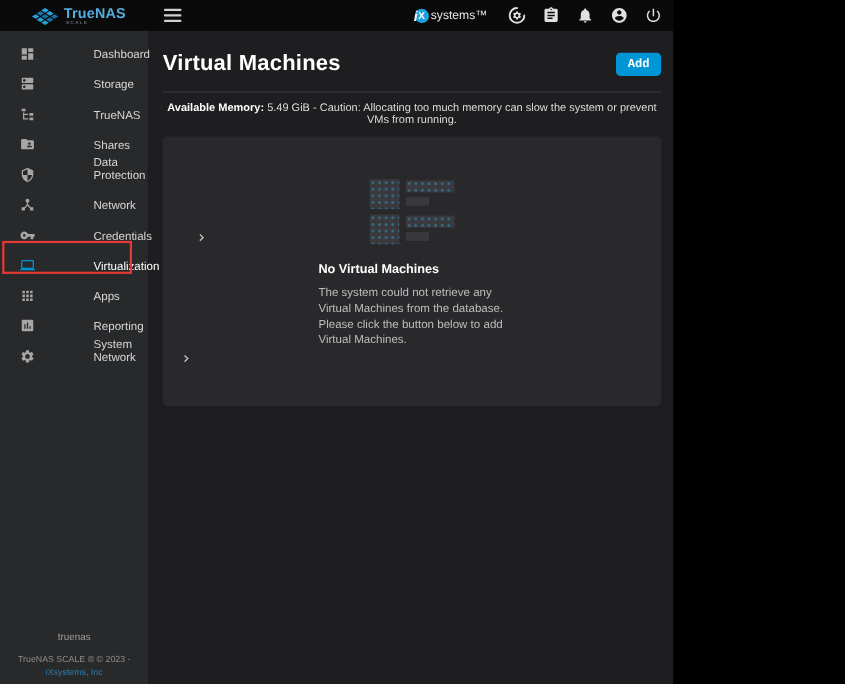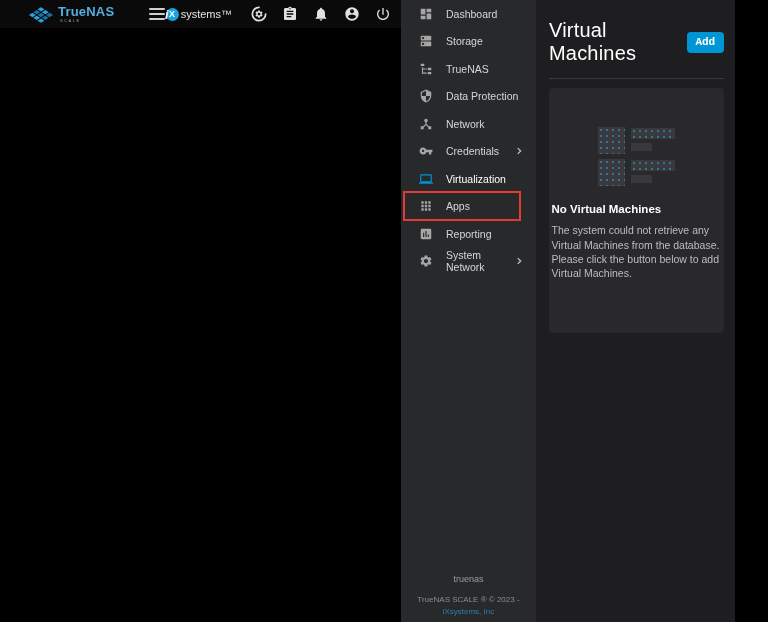--- a/index.html
+++ b/index.html
@@ -1,18 +1,18 @@
 <!DOCTYPE html>
 <html><head>
 <meta charset="utf-8">
 <style>
   * { margin:0; padding:0; box-sizing:border-box; }
   html,body { width:768px; height:622px; background:#000; overflow:hidden;
               font-family:"Liberation Sans", sans-serif; }
-  .app { width:735px; height:622px; display:flex; flex-direction:row; }
+  .app { width:612px; height:622px; display:flex; flex-direction:column; }
 
   
   .topbar { height:28px; background:#0a0a0a; display:flex; align-items:center; flex:0 0 28px; }
   .logo-section { width:135px; flex:0 0 135px; display:flex; align-items:center; padding-left:29px; }
   .logo-text { display:flex; flex-direction:column; margin-left:5px; line-height:1; }
   .brand { color:#55aede; font-size:13px; font-weight:bold; letter-spacing:.2px; }
   .edition { color:#8fa3ad; font-size:4px; letter-spacing:1.5px; margin-top:1px; margin-left:2px; }
   .hamburger { width:16px; height:12px; margin-left:14px; display:flex; flex-direction:column;
                justify-content:space-between; cursor:pointer; }
   .hamburger span { display:block; height:2px; background:#cfcfcf; border-radius:1px; }
@@ -24,39 +24,39 @@
   .ix-text { color:#e6e6e6; font-size:11px; margin-left:2px; font-weight:300; }
   .tb-icon { width:16px; height:16px; color:#e0e0e0; cursor:pointer; display:flex; align-items:center; }
   .tb-icon svg { width:16px; height:16px; }
 
   
   .body-row { flex:1; display:flex; min-height:0; }
 
   
   .sidebar { width:135px; flex:0 0 135px; background:#28292b; position:relative; }
   .nav { padding-top:0; }
-  .nav-item { height:27.5px; display:flex; align-items:center; padding-left:18px; cursor:pointer; }
+  .nav-item { height:27.5px; display:flex; align-items:flex-end; padding-left:18px; cursor:pointer;gap:40px; }
   .nav-item .nicon { width:14px; height:14px; color:#a6a6a6; flex:0 0 14px; display:flex; }
   .nav-item .nicon svg { width:14px; height:14px; }
   .nav-item .nlabel { color:#d6d6d6; font-size:10.5px; margin-left:13px; }
   .nav-item.active .nicon { color:#0095d5; }
   .nav-item.active .nlabel { color:#ffffff; }
   .chev { margin-left:auto; margin-right:12px; color:#c0c0c0; display:flex; }
   .chev svg { width:10px; height:10px; }
   .annotation-box { position:absolute; left:2px; top:190.5px; width:118px; height:30px;
                     border:2px solid #e53935; pointer-events:none; z-index:5; }
   .sidebar-footer { position:absolute; bottom:6px; left:0; right:0; text-align:center; }
   .hostname { color:#9c9c9c; font-size:9px; margin-bottom:11px; }
   .copyright { color:#8c8c8c; font-size:8px; margin-bottom:3px; }
   .footer-link { color:#2d7fb2; font-size:8px; cursor:pointer; }
 
   
   .main { flex:1; background:#1e1e20; padding:0 11px 0 13px; min-width:0; }
   .page-header { margin-top:19px; display:flex; align-items:center; }
-  .page-title { color:#ffffff; font-size:20px; font-weight:normal; letter-spacing:.2px; }
+  .page-title { color:#ffffff; font-size:20px; font-weight:bold; letter-spacing:.2px; }
   .add-btn { margin-left:auto; background:#0095d5; color:#fff; border:none; border-radius:4px;
              font-size:11px; font-weight:bold; width:41px; height:21px; cursor:pointer;
              font-family:Liberation Mono, monospace; }
   .divider { margin-top:13px; height:1px; background:#3a3a3d; }
   .memory-notice { margin-top:9px; text-align:center; color:#dcdcdc; font-size:10px; }
   .memory-notice b { color:#fff; }
 
   .empty-card { margin-top:9px; height:245px; background:#29292c; border-radius:4px;
                 display:flex; align-items:center; justify-content:center; }
   .empty-col { width:170px; display:flex; flex-direction:column; }
@@ -168,20 +168,28 @@
 
         <div class="nav-item">
           <span class="nicon">
             <svg viewBox="0 0 24 24" fill="currentColor">
                 <path d="M3 3h6v4H3V3m12 7h6v4h-6v-4m0 7h6v4h-6v-4m-2-4H7v5h6v2H5V9h2v2h6v2z"></path>
               </svg>
           </span>
           <span class="nlabel">TrueNAS</span>
         </div>
 
+        <div class="nav-item">
+          <span class="nicon">
+            <svg viewBox="0 0 24 24" fill="currentColor">
+                <path d="M20 6h-8l-2-2H4c-1.1 0-2 .9-2 2v12c0 1.1.9 2 2 2h16c1.1 0 2-.9 2-2V8c0-1.1-.9-2-2-2zm-5 3c1.1 0 2 .9 2 2s-.9 2-2 2-2-.9-2-2 .9-2 2-2zm4 8h-8v-1c0-1.33 2.67-2 4-2s4 .67 4 2v1z"></path>
+              </svg>
+          </span>
+          <span class="nlabel">Shares</span>
+        </div>
 
         <div class="nav-item">
           <span class="nicon">
             <svg viewBox="0 0 24 24" fill="currentColor">
                 <path d="M12 1L3 5v6c0 5.55 3.84 10.74 9 12 5.16-1.26 9-6.45 9-12V5l-9-4zm0 10.99h7c-.53 4.12-3.28 7.79-7 8.94V12H5V6.3l7-3.11v8.8z"></path>
               </svg>
           </span>
           <span class="nlabel">Data Protection</span>
         </div>
 
@@ -259,20 +267,23 @@
       </div>
     </div>
 
     <div class="main">
       <div class="page-header">
         <span class="page-title">Virtual Machines</span>
         <button class="add-btn">Add</button>
       </div>
       <div class="divider"></div>
 
+      <div class="memory-notice">
+        <b>Available Memory:</b><span> 5.49 GiB - Caution: Allocating too much memory can slow the system or prevent VMs from running.</span>
+      </div>
 
       <div class="empty-card">
         <div class="empty-col">
           <div class="ph-illust">
             <div class="ph-row">
               <div class="ph-square dotted"></div>
               <div class="ph-bars">
                 <div class="ph-bar-long dotted"></div>
                 <div class="ph-bar-short"></div>
               </div>

